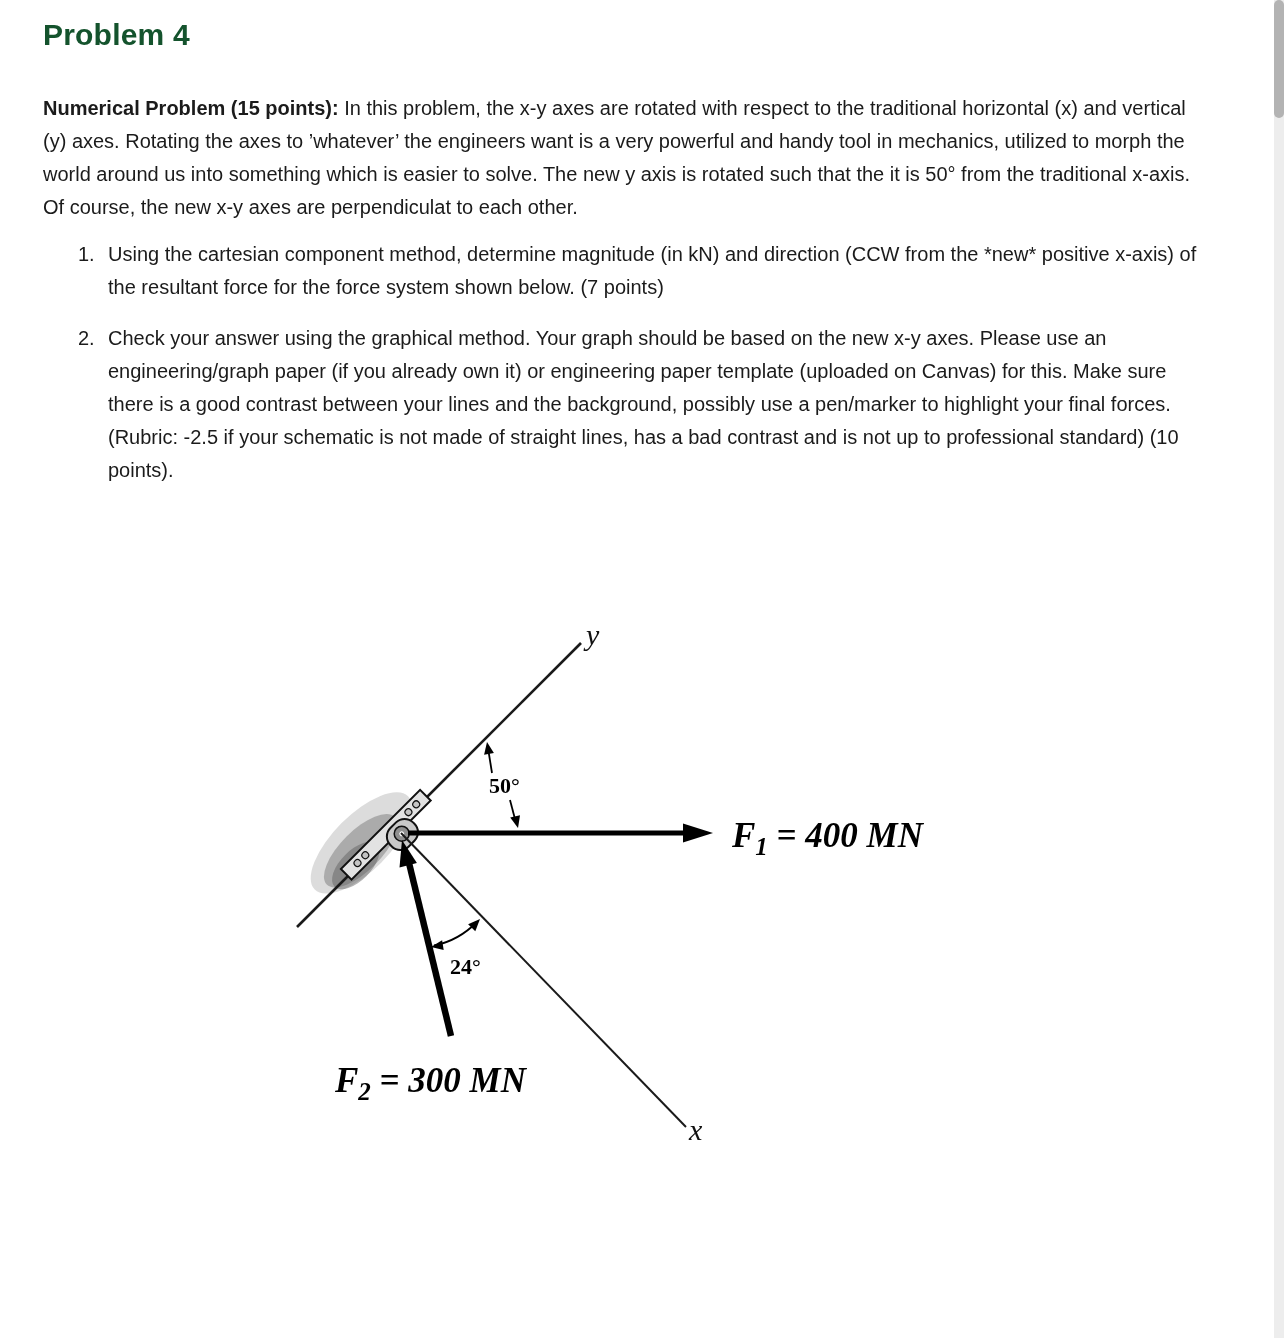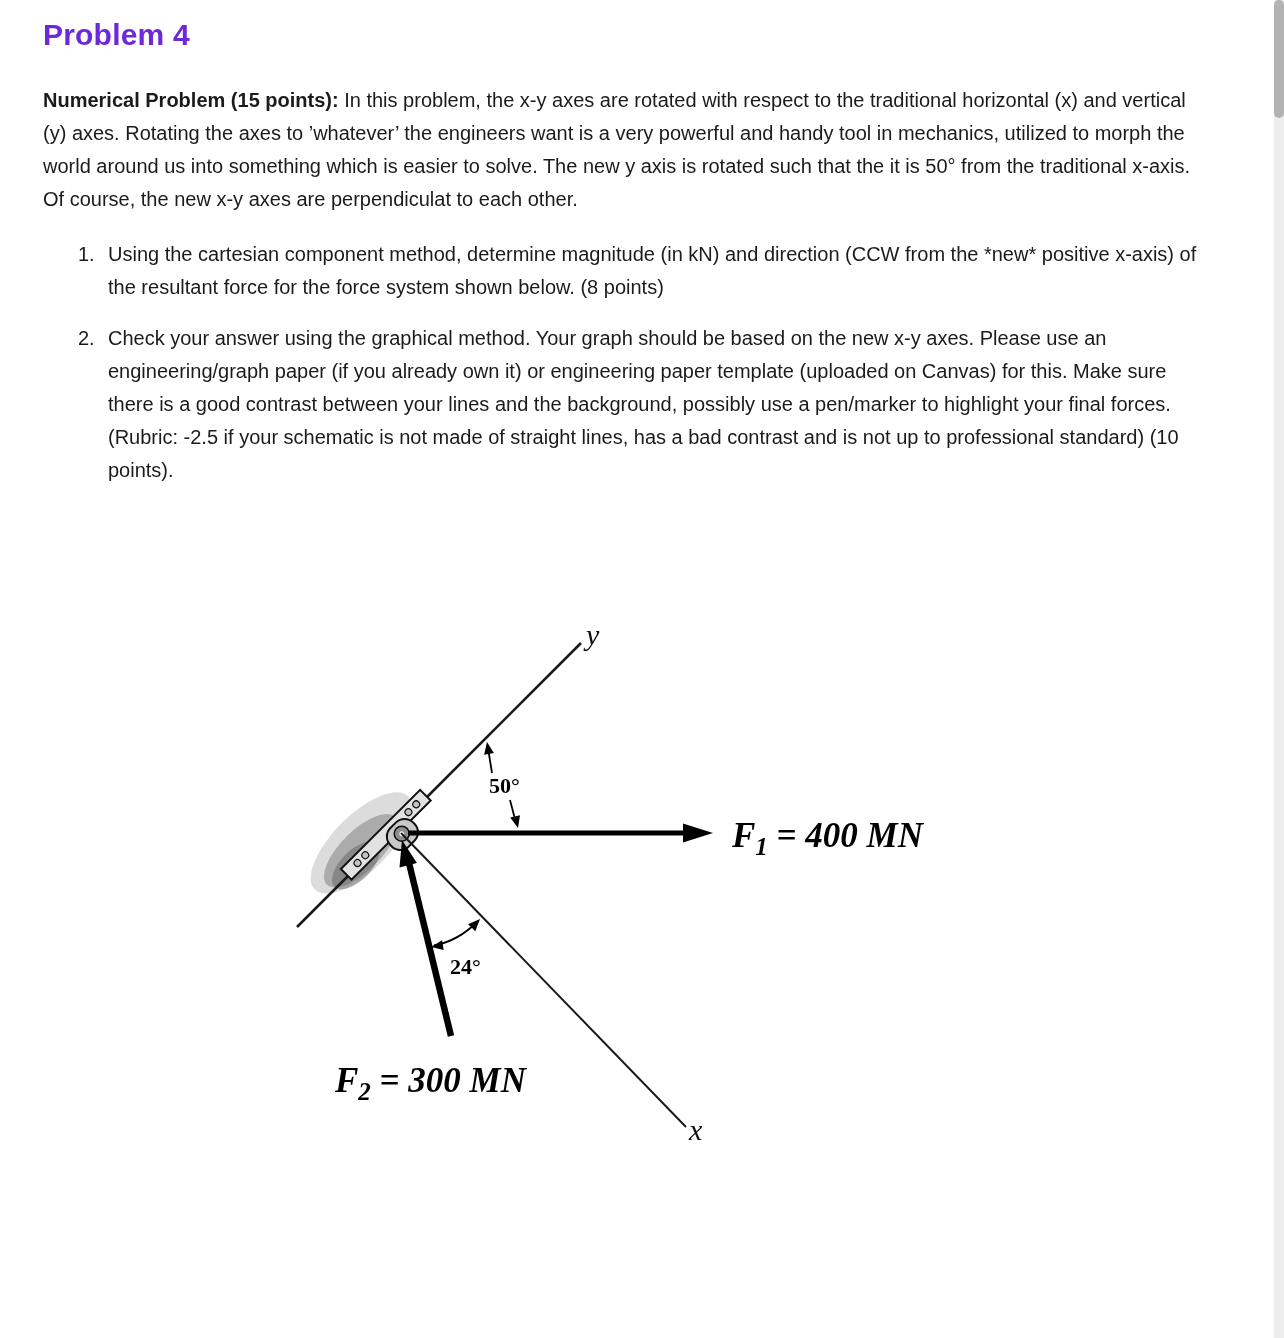--- a/index.html
+++ b/index.html
@@ -16,27 +16,27 @@
     color: #1b1b1b;
   }
   .page-title {
     position: absolute;
     left: 43px;
     top: 18px;
     font-size: 30px;
     font-weight: bold;
     letter-spacing: 0.2px;
     margin: 0;
-    color: #6d28d9;
+    color: #14532d;
     text-align: right;
   }
   .intro {
     position: absolute;
     left: 43px;
-    top: 84px;
+    top: 92px;
     width: 1168px;
     font-size: 20px;
     line-height: 33px;
     margin: 0;
   }
   .bold { font-weight: bold; }
   .em { }
   .list-item {
     position: absolute;
     left: 78px;
@@ -102,21 +102,21 @@
 </style>
 </head>
 <body>
 
 <h1 class="page-title">Problem 4</h1>
 
 <p class="intro"><span class="bold">Numerical Problem (15 points):</span><span> In this problem, the x-y axes are rotated with respect to the traditional horizontal (x) and vertical (y) axes.  Rotating the axes to ’whatever’ the engineers want is a very powerful and handy tool in mechanics, utilized to morph the world around us into something which is easier to solve. The new y axis is rotated such that the it is 50° from the traditional x-axis. Of course, the new x-y axes are perpendiculat to each other.</span></p>
 
 <div class="list-item" id="item1">
   <span class="num">1.</span>
-  <span class="item-text">Using the cartesian component method, determine magnitude (in kN) and direction (CCW from the *new* positive x-axis) of the resultant force for the force system shown below. (8 points)</span>
+  <span class="item-text">Using the cartesian component method, determine magnitude (in kN) and direction (CCW from the *new* positive x-axis) of the resultant force for the force system shown below. (7 points)</span>
 </div>
 
 <div class="list-item" id="item2">
   <span class="num">2.</span>
   <span class="item-text"><span>Check your answer using the graphical method. Your graph should be based on the new x-y axes. </span><span class="em">Please use an engineering/graph paper (if you already own it) or engineering paper template (uploaded on Canvas) for this. Make sure there is a good contrast between your lines and the background, possibly use a pen/marker to highlight your final forces.(Rubric: -2.5 if your schematic is not made of straight lines, has a bad contrast and is not up to professional standard)</span><span> (10 points).</span></span>
 </div>
 
 <div class="diagram-wrap">
   <svg width="1284" height="560" viewBox="0 0 1284 560" xmlns="http://www.w3.org/2000/svg">
 

